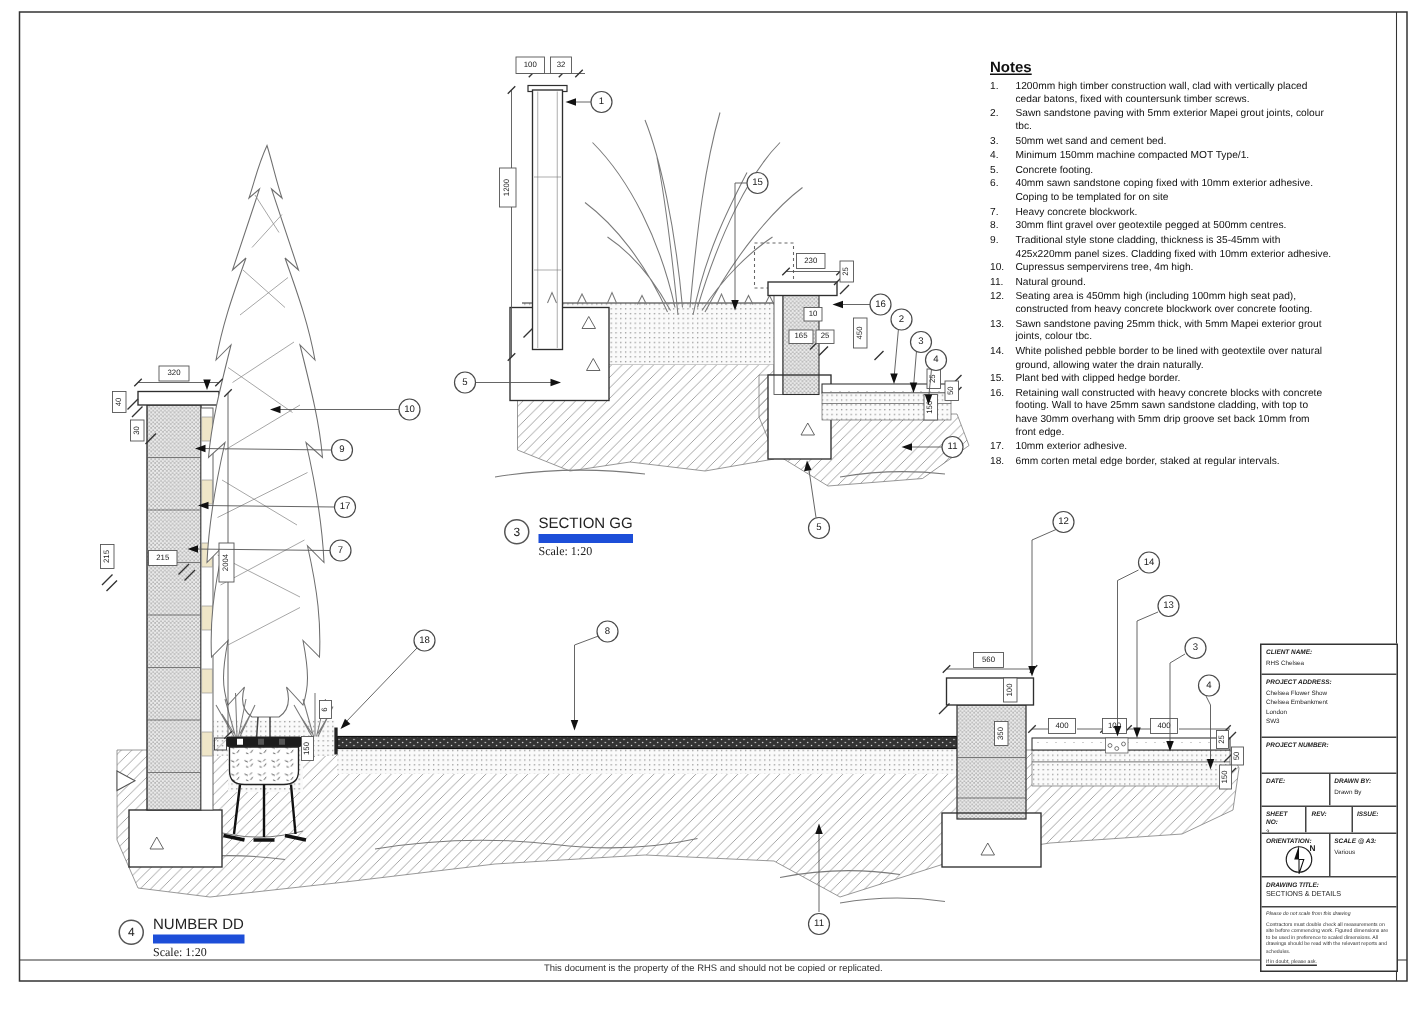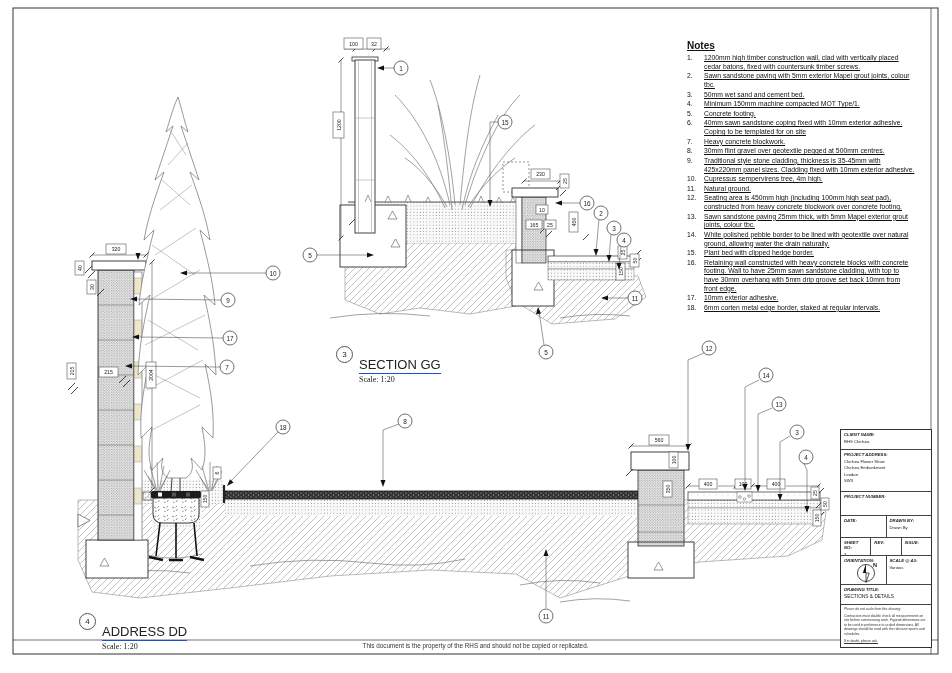--- a/index.html
+++ b/index.html
@@ -9,30 +9,30 @@
   svg text{font-family:"Liberation Sans",sans-serif;fill:#1c1c1c;}
   .dim{font-size:5.2px;text-anchor:middle;dominant-baseline:central;}
   .co{font-size:6.4px;text-anchor:middle;dominant-baseline:central;}
   .ld{stroke:#555;stroke-width:.6;fill:none;}
   .dimbox{fill:#fff;stroke:#555;stroke-width:.6;}
   .cir{fill:#fff;stroke:#4a4a4a;stroke-width:.8;}
   .arr{fill:#111;stroke:none;}
   .tick{stroke:#333;stroke-width:.9;fill:none;}
   .veg{stroke:#7a7a7a;stroke-width:.7;fill:none;}
 
-  .notes{position:absolute;left:687px;top:40px;width:242px;text-decoration:underline;}
+  .notes{position:absolute;left:660px;top:40px;width:242px;}
   .notes h3{margin:0 0 3px 0;font-size:10px;font-weight:bold;text-decoration:underline;}
   .notes ol{list-style:none;margin:0;padding:0;counter-reset:n;font-size:6.8px;line-height:1.27;width:228px;}
   .notes li{counter-increment:n;position:relative;padding-left:17px;margin:0 0 1px 0;}
   .notes li::before{content:counter(n) ".";position:absolute;left:0;}
 
   .section-label{position:absolute;display:flex;gap:6px;color:#222;}
   .bubble{width:15px;height:15px;border:1px solid #555;border-radius:50%;font-size:8px;
           display:flex;align-items:center;justify-content:center;flex:0 0 auto;margin-top:2px;background:#fff;}
-  .sl-title{font-size:13px;border-bottom:1px solid #1d4ed8;padding-bottom:1px;white-space:nowrap;margin-top:13px;}
+  .sl-title{font-size:10px;border-bottom:6px solid #1d4ed8;padding-bottom:1px;white-space:nowrap;}
   .sl-scale{font-size:8px;padding-top:1px;font-family:Liberation Serif, serif;}
 
   .titleblock{position:absolute;left:840px;top:429px;width:92px;height:219px;border:1px solid #333;
               background:#fff;box-sizing:border-box;font-size:4.3px;color:#222;}
   .tb-row{border-bottom:.7px solid #444;box-sizing:border-box;padding:2px 3px;position:relative;overflow:hidden;}
   .tb-label{font-weight:bold;font-style:italic;font-size:4.3px;}
   .tb-value{font-size:4.2px;margin-top:1.5px;}
   .tb-cols{display:flex;padding:0;}
   .tb-col{flex:1;padding:2px 3px;box-sizing:border-box;}
   .tb-col + .tb-col{border-left:.7px solid #444;}
@@ -497,21 +497,21 @@
 <div class="section-label" style="left:336px;top:344px;">
   <div class="bubble">3</div>
   <div>
     <div class="sl-title">SECTION GG</div>
     <div class="sl-scale">Scale: 1:20</div>
   </div>
 </div>
 <div class="section-label" style="left:79px;top:611px;">
   <div class="bubble">4</div>
   <div>
-    <div class="sl-title">ADDRESS DD</div>
+    <div class="sl-title">NUMBER DD</div>
     <div class="sl-scale">Scale: 1:20</div>
   </div>
 </div>
 
 <div class="titleblock">
   <div class="tb-row" style="height:20px;">
     <div class="tb-label">CLIENT NAME:</div>
     <div class="tb-value">RHS Chelsea</div>
   </div>
   <div class="tb-row" style="height:42px;">

